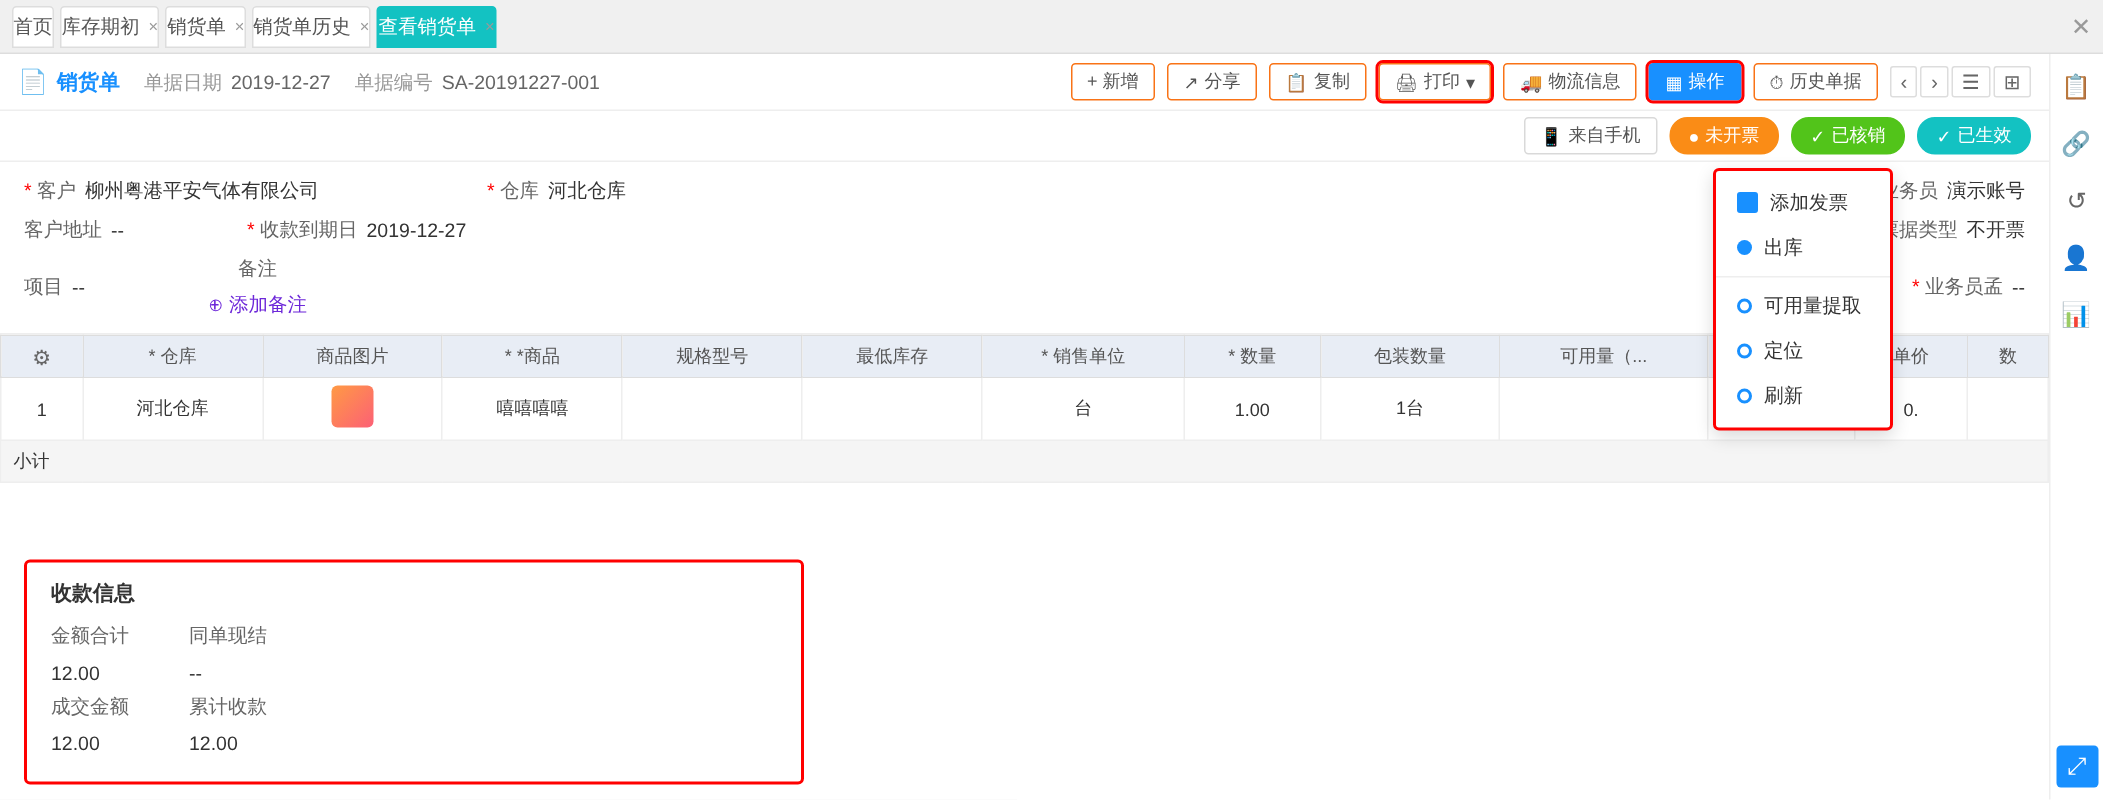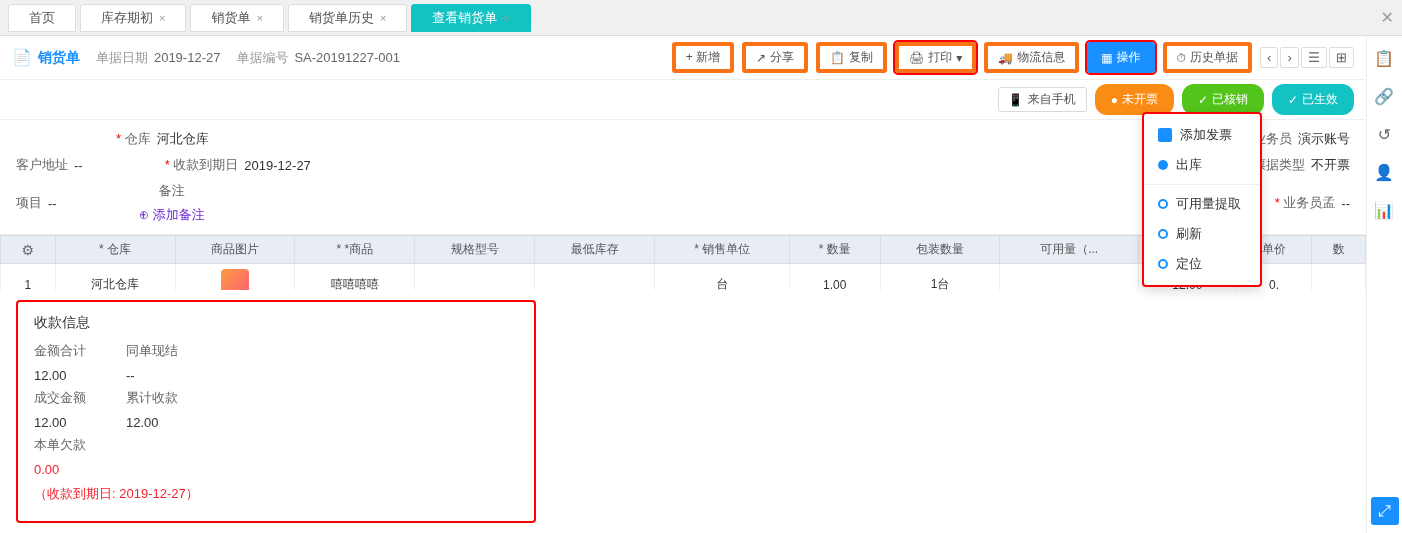--- a/index.html
+++ b/index.html
@@ -1,34 +1,34 @@
 <!DOCTYPE html>
 <html><head>
   <meta charset="utf-8">
   <style>
     * { box-sizing: border-box; margin: 0; padding: 0; }
     body { font-family: 'Microsoft YaHei', 'PingFang SC', Arial, sans-serif; font-size: 13px; background: #f5f5f5; color: #333; width: 1402px; height: 533px; overflow: hidden; }
 
     
     .tab-bar { display: flex; align-items: center; background: #f0f0f0; border-bottom: 1px solid #ddd; height: 36px; padding: 0 8px; position: relative; }
-    .tab { display: flex; align-items: center; padding: 0 20px; height: 28px; background: #fff; border: 1px solid #ddd; border-radius: 3px 3px 0 0; margin-right: 4px; cursor: pointer; font-size: 13px; color: #555; }
+    .tab { display: flex; align-items: center; padding: 0 0; height: 28px; background: #fff; border: 1px solid #ddd; border-radius: 3px 3px 0 0; margin-right: 4px; cursor: pointer; font-size: 13px; color: #555; }
     .tab.green-active { background: #13c2c2; color: #fff; border-color: #13c2c2; }
     .tab-close { margin-left: 6px; color: #999; font-size: 11px; cursor: pointer; }
     .tab-bar-close { position: absolute; right: 8px; font-size: 16px; color: #999; cursor: pointer; }
 
     
     .main { background: #fff; height: calc(533px - 36px); display: flex; flex-direction: column; }
 
     
     .doc-header { display: flex; align-items: center; padding: 6px 12px; border-bottom: 1px solid #eee; background: #fff; gap: 16px; flex-shrink: 0; }
     .doc-title { display: flex; align-items: center; gap: 6px; color: #1890ff; font-weight: bold; font-size: 14px; }
     .doc-meta { display: flex; align-items: center; gap: 6px; color: #666; font-size: 13px; }
     .doc-meta-label { color: #999; }
     .doc-actions { margin-left: auto; display: flex; align-items: center; gap: 8px; }
-    .btn { display: flex; align-items: center; gap: 4px; padding: 3px 10px; border: 4px solid #f97316; border-radius: 3px; background: #fff; cursor: pointer; font-size: 12px; color: #555; white-space: nowrap; }
+    .btn { display: flex; align-items: center; gap: 4px; padding: 3px 10px; border: 1px solid #f97316; border-radius: 3px; background: #fff; cursor: pointer; font-size: 12px; color: #555; white-space: nowrap; }
     .btn-green { background: #52c41a; border-color: #52c41a; color: #fff; border-radius: 12px; padding: 3px 12px; }
     .btn-blue { background: #1890ff; border-color: #1890ff; color: #fff; }
     .nav-arrows { display: flex; gap: 2px; }
     .nav-arrow { padding: 2px 6px; border: 1px solid #ddd; border-radius: 2px; cursor: pointer; color: #666; background: #fff; }
 
     
     .sub-action-bar { display: flex; align-items: center; justify-content: flex-end; padding: 4px 12px; background: #fff; border-bottom: 1px solid #eee; gap: 8px; flex-shrink: 0; }
     .btn-hand { display: flex; align-items: center; gap: 4px; padding: 3px 10px; border: 1px solid #d9d9d9; border-radius: 3px; background: #fff; cursor: pointer; font-size: 12px; color: #555; }
     .btn-orange { background: #fa8c16; border-color: #fa8c16; color: #fff; border-radius: 12px; padding: 3px 12px; }
     .btn-teal { background: #13c2c2; border-color: #13c2c2; color: #fff; border-radius: 12px; padding: 3px 12px; }
@@ -46,21 +46,21 @@
     .table-wrapper { flex: 1; overflow: auto; border-top: 1px solid #eee; }
     table { width: 100%; border-collapse: collapse; font-size: 12px; }
     thead th { background: #e8edf5; border: 1px solid #ddd; padding: 5px 8px; text-align: center; white-space: nowrap; color: #555; font-weight: normal; position: sticky; top: 0; z-index: 1; }
     tbody td { border: 1px solid #eee; padding: 5px 8px; text-align: center; background: #fff; }
     tbody tr.subtotal td { background: #f5f5f5; }
     .gear-icon { color: #666; font-size: 14px; }
     .product-img { width: 28px; height: 28px; background: linear-gradient(135deg, #ff9a44, #fc6076); border-radius: 4px; display: inline-block; }
 
     
     .payment-box { border: 2px solid red; margin: 10px 16px; padding: 12px 16px; border-radius: 4px; background: #fff; max-width: 520px; flex-shrink: 0; }
-    .payment-title { font-weight: normal; font-size: 14px; margin-bottom: 10px; color: #333; }
+    .payment-title { font-weight: bold; font-size: 14px; margin-bottom: 10px; color: #333; }
     .payment-row { display: flex; gap: 40px; margin-bottom: 6px; font-size: 13px; }
     .payment-item { display: flex; gap: 8px; flex-direction: column; }
     .payment-label { color: #666; }
     .payment-value { color: #333; }
     .payment-value.red { color: #f5222d; }
 
     
     .right-sidebar { position: fixed; right: 0; top: 36px; width: 36px; background: #fff; border-left: 1px solid #eee; height: calc(533px - 36px); display: flex; flex-direction: column; align-items: center; padding: 8px 0; gap: 10px; z-index: 10; }
     .sidebar-icon { width: 28px; height: 28px; display: flex; align-items: center; justify-content: center; border-radius: 3px; cursor: pointer; color: #666; font-size: 16px; }
     .sidebar-icon-bottom { margin-top: auto; background: #1890ff; color: #fff; }
@@ -164,20 +164,24 @@
       <span>已核销</span>
     </button>
     <button class="btn btn-teal">
       <span>✓</span>
       <span>已生效</span>
     </button>
   </div>
 
   <div class="form-area">
     <div class="form-row">
+      <div class="form-field">
+        <span class="field-label required">客户</span>
+        <span class="field-value">柳州粤港平安气体有限公司</span>
+      </div>
       <div class="form-field" style="margin-left: 100px;">
         <span class="field-label required">仓库</span>
         <span class="field-value">河北仓库</span>
       </div>
       <div class="form-field" style="margin-left: auto;">
         <span class="field-label">业务员</span>
         <span class="field-value">演示账号</span>
       </div>
     </div>
     <div class="form-row">
@@ -272,27 +276,20 @@
     <div class="payment-row">
       <div class="payment-item">
         <span class="payment-label">成交金额</span>
         <span class="payment-value">12.00</span>
       </div>
       <div class="payment-item">
         <span class="payment-label">累计收款</span>
         <span class="payment-value">12.00</span>
       </div>
     </div>
-    <div class="payment-row">
-      <div class="payment-item">
-        <span class="payment-label">本单欠款</span>
-        <span class="payment-value red">0.00</span>
-        <span class="payment-value red">（收款到期日: 2019-12-27）</span>
-      </div>
-    </div>
   </div>
 
 </div>
 
 <div class="right-sidebar">
   <div class="sidebar-icon">📋</div>
   <div class="sidebar-icon">🔗</div>
   <div class="sidebar-icon">↺</div>
   <div class="sidebar-icon">👤</div>
   <div class="sidebar-icon">📊</div>
@@ -308,19 +305,19 @@
     <span class="icon-circle"></span>
     <span>出库</span>
   </div>
   <div class="divider"></div>
   <div class="dropdown-item">
     <span class="icon-circle-outline"></span>
     <span>可用量提取</span>
   </div>
   <div class="dropdown-item">
     <span class="icon-circle-outline"></span>
+    <span>定位</span>
+  </div>
+  <div class="dropdown-item">
+    <span class="icon-circle-outline"></span>
     <span>刷新</span>
   </div>
-  <div class="dropdown-item">
-    <span class="icon-circle-outline"></span>
-    <span>定位</span>
-  </div>
 </div>
 
 </body></html>

